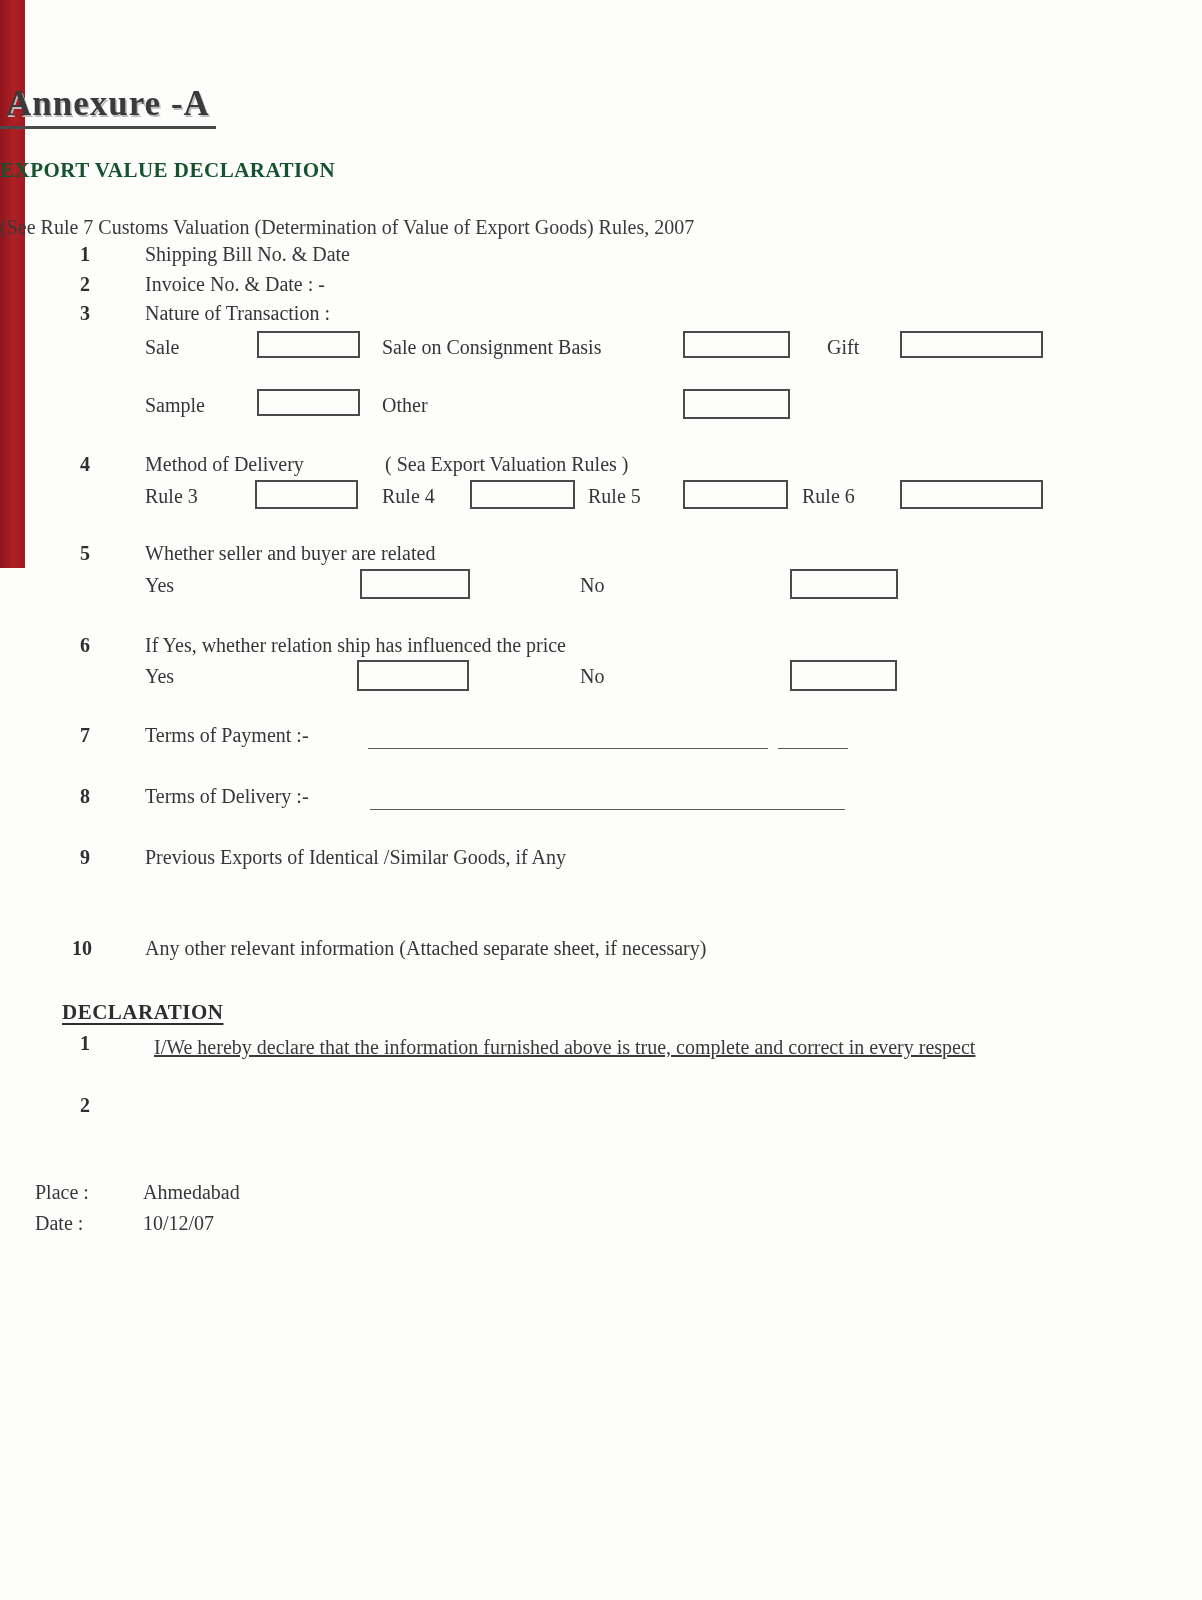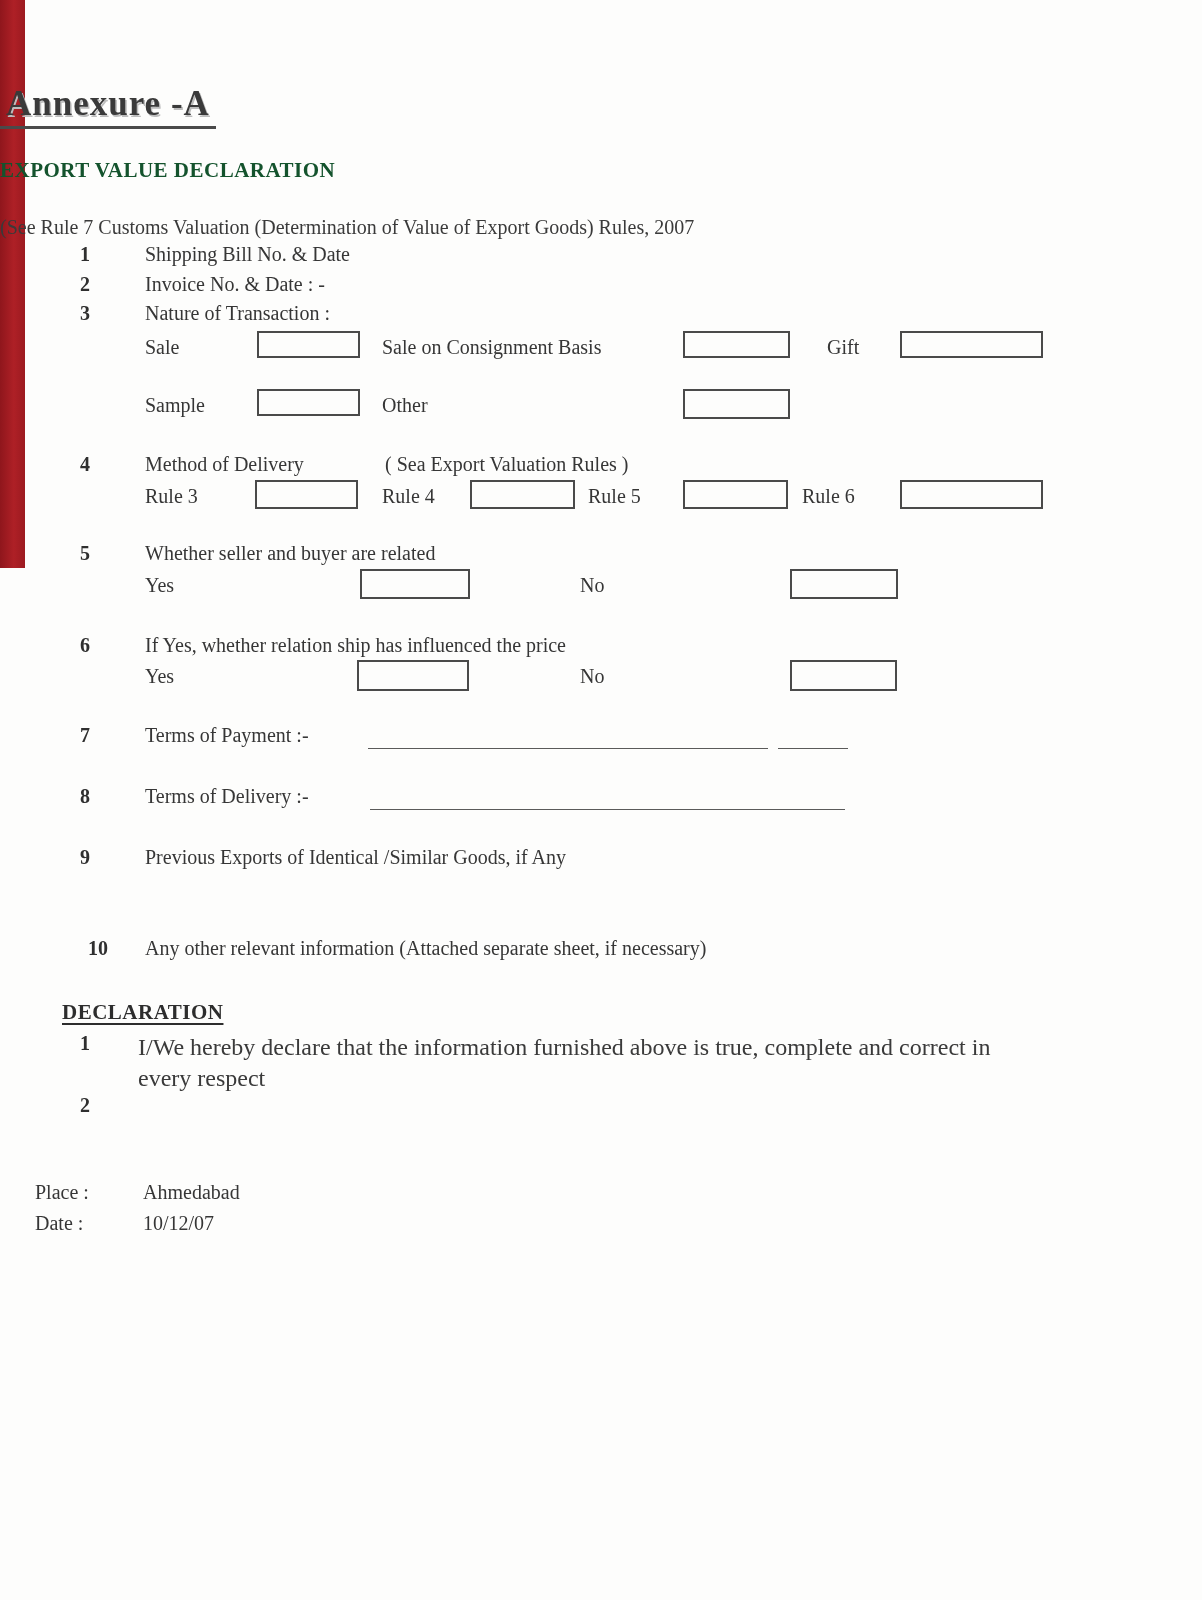--- a/index.html
+++ b/index.html
@@ -20,37 +20,38 @@
   .annexure{
     top:84px;font-size:35px;font-weight:bold;color:#3a3a3a;
     letter-spacing:1px;
     text-shadow:1.5px 1.5px 0 #bdbdbd;
   }
   .annexure span{display:inline-block;border-bottom:3px solid #4a4a4a;padding:0 6px 2px 6px;}
   .title{top:158px;font-size:21px;font-weight:bold;letter-spacing:0.5px;color:#14532d;}
   .subtitle{top:184px;font-size:20px;color:#3a3a3a;margin-top:32px;}
   .row{position:absolute;left:0;width:1202px;height:32px;font-size:20px;color:#363636;}
   .num{position:absolute;left:80px;font-weight:bold;color:#2f2f2f;}
-  .num10{left:88px;}
+  .num10{left:72px;}
   .lbl{position:absolute;white-space:nowrap;}
   .box{
     position:absolute;top:-5px;height:27px;
     border:2px solid #4a4a4a;background:transparent;box-sizing:border-box;
   }
   .line{
     position:absolute;border-bottom:1.5px solid #5a5a5a;height:24px;
   }
   .decl-heading{
     position:absolute;left:62px;font-size:21px;font-weight:bold;color:#2d2d2d;
     text-decoration:underline;text-decoration-thickness:2px;text-underline-offset:4px;
     letter-spacing:0.5px;
   }
   .decl-text{
-    position:absolute;left:138px;width:905px;font-size:24px;line-height:31px;color:#3a3a3a;
+    position:absolute;left:154px;width:905px;font-size:20px;line-height:31px;color:#3a3a3a;
     white-space:normal;
+    text-decoration:underline;
   }
   .footer-lbl{position:absolute;left:35px;}
   .footer-val{position:absolute;left:143px;}
 </style>
 </head>
 <body>
 
 <div class="page">
 
   <div class="red-stripe"></div>

